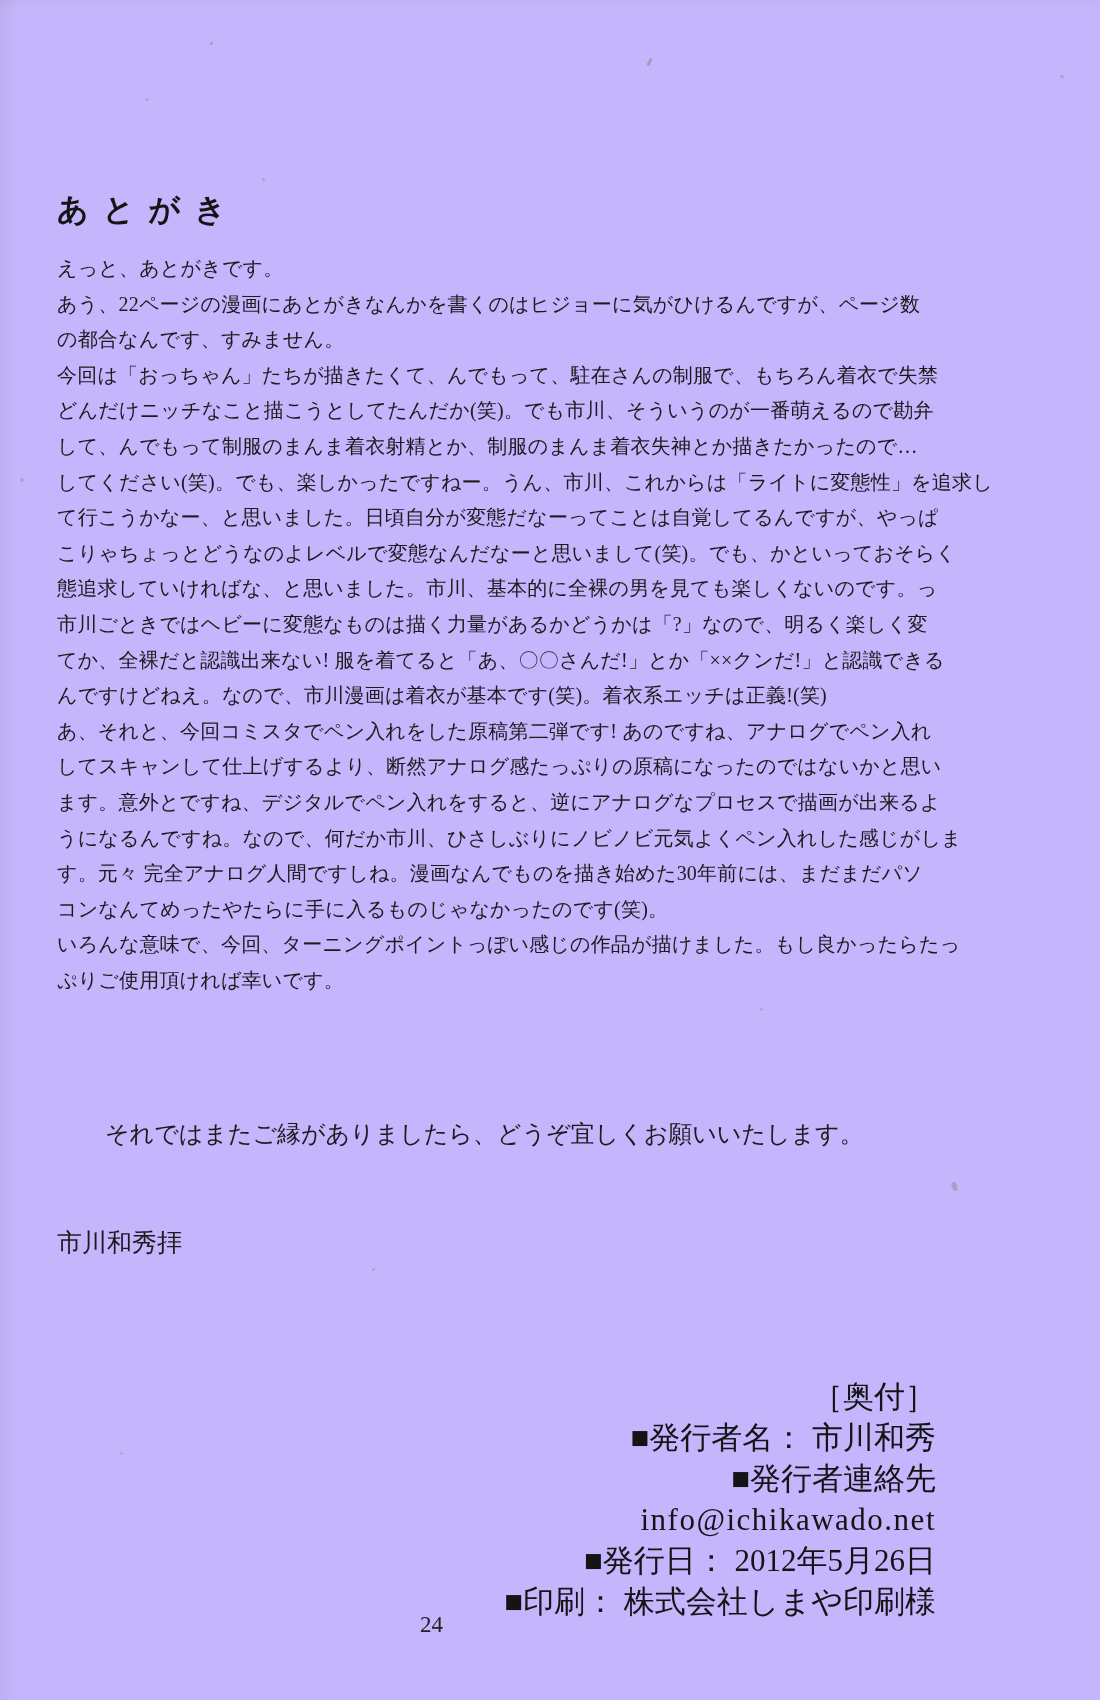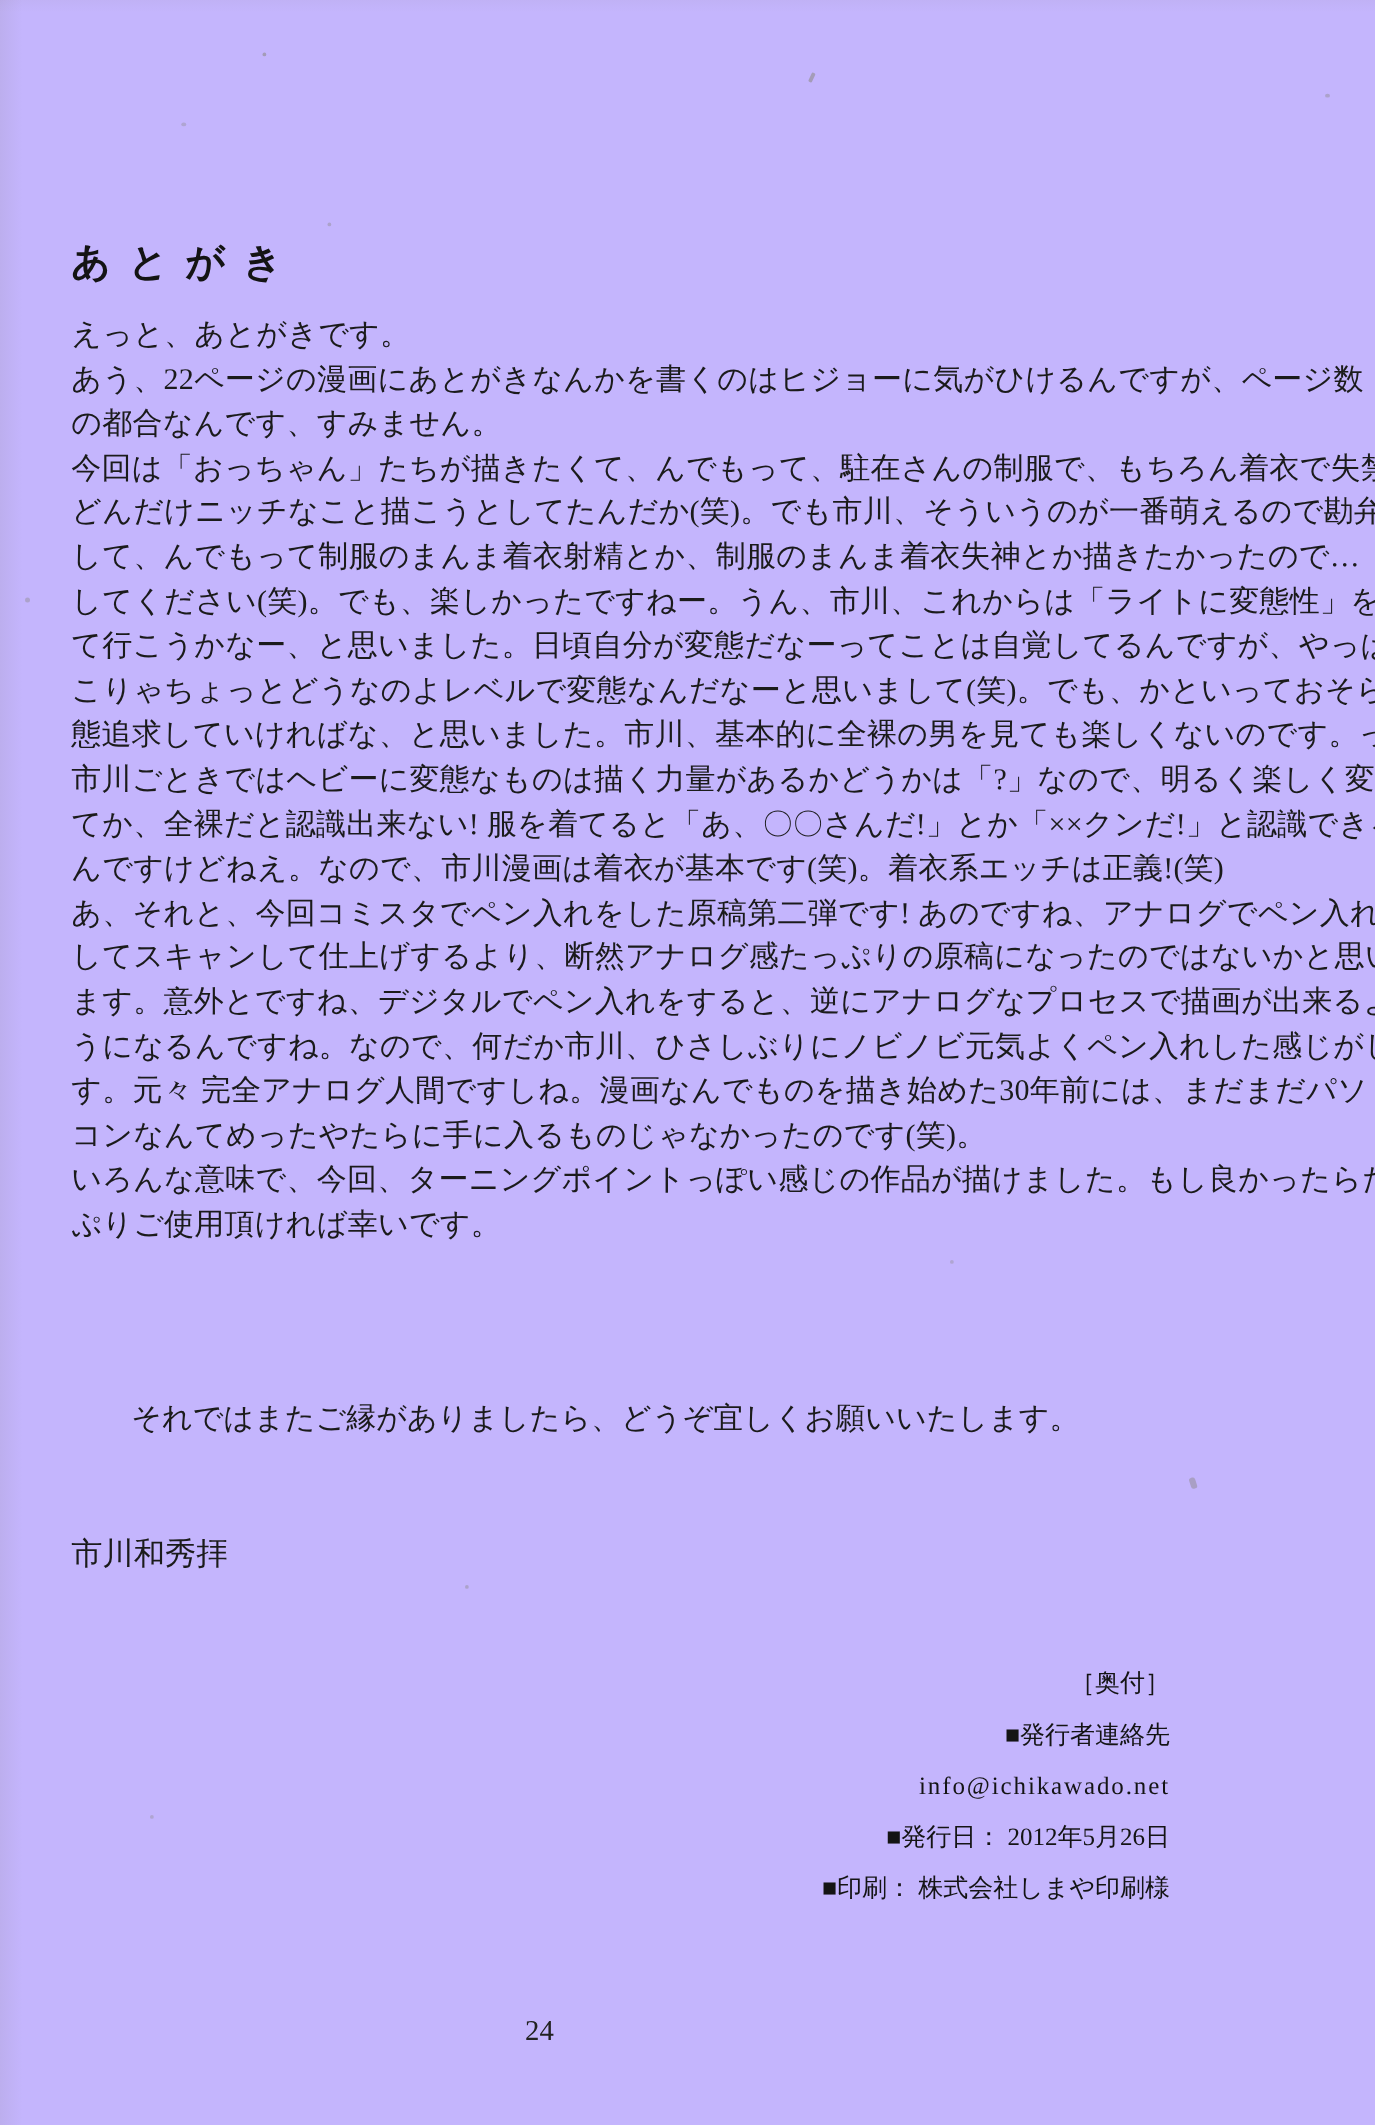--- a/index.html
+++ b/index.html
@@ -35,21 +35,21 @@
     font-size: 31px;
     font-weight: bold;
     letter-spacing: 14px;
     color: #141414;
   }
   .body-text {
     position: absolute;
     top: 251px;
     left: 57px;
     width: 990px;
-    font-size: 24px;
+    font-size: 20px;
     line-height: 35.6px;
     letter-spacing: 0.2px;
     color: #1b1b1b;
   }
   .body-line {
     white-space: nowrap;
   }
   .closing {
     position: absolute;
     top: 1118px;
@@ -61,24 +61,24 @@
   }
   .signature {
     position: absolute;
     top: 1226px;
     left: 57px;
     font-size: 25px;
     color: #1b1b1b;
   }
   .colophon {
     position: absolute;
-    top: 1327px;
+    top: 1376px;
     right: 208px;
     text-align: right;
-    font-size: 20px;
+    font-size: 31px;
     line-height: 41px;
     color: #141414;
     white-space: nowrap;
   }
   .colophon .mono-ish {
     letter-spacing: 1.5px;
   }
   .page-number {
     position: absolute;
     top: 1612px;
@@ -146,20 +146,21 @@
     <div class="body-line">いろんな意味で、今回、ターニングポイントっぽい感じの作品が描けました。もし良かったらたっ</div>
     <div class="body-line">ぷりご使用頂ければ幸いです。</div>
   </div>
 
   <div class="closing">それではまたご縁がありましたら、どうぞ宜しくお願いいたします。</div>
 
   <div class="signature">市川和秀拝</div>
 
   <div class="colophon">
     <div>［奥付］</div>
+    <div>■発行者名：  市川和秀</div>
     <div>■発行者連絡先</div>
     <div class="mono-ish">info@ichikawado.net</div>
     <div>■発行日：  2012年5月26日</div>
     <div>■印刷：  株式会社しまや印刷様</div>
   </div>
 
   <div class="page-number">24</div>
 
 </div>
 

